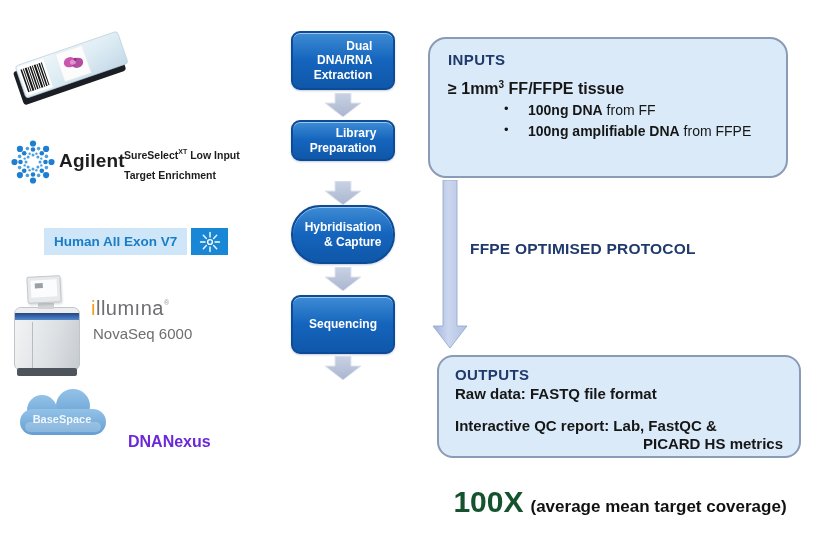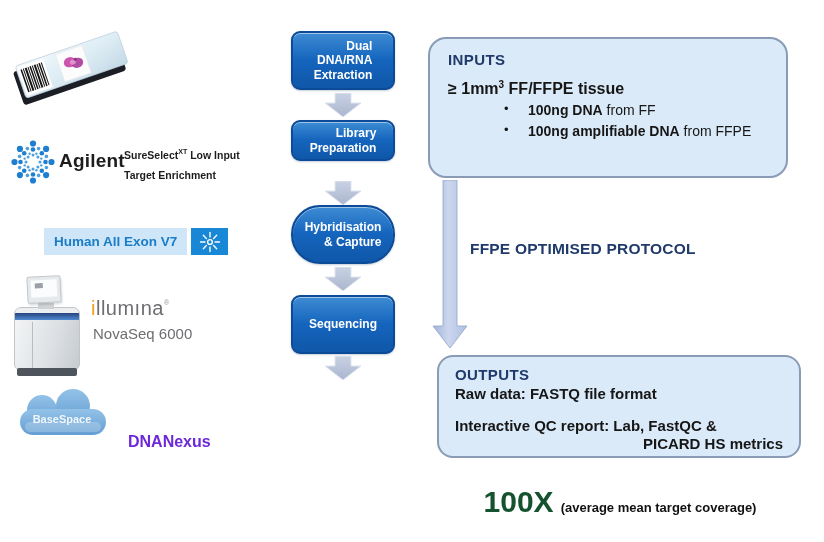--- a/index.html
+++ b/index.html
@@ -44,21 +44,21 @@
   .b-bold{font-weight:bold;}
   .out-title{margin:2px 0 0 2px;}
   .out-raw{margin:2px 0 0 2px; font-weight:bold; font-size:15px;}
   .out-qc1{margin:15px 0 0 2px; font-weight:bold; font-size:15px;}
   .out-qc2{margin:1px 2px 0 0; font-weight:bold; font-size:15px; text-align:right;}
   .protocol-label{position:absolute; left:470px; top:240px; font-weight:bold; font-size:15.5px; letter-spacing:.2px; color:var(--navy,#1F3A6B);}
 
   
   .footer{position:absolute; left:428px; top:485px; width:384px; text-align:center; white-space:nowrap;}
   .cov-big{font-size:30px; font-weight:bold; color:#14532d;}
-  .cov-note{font-size:13px; font-weight:bold; color:#111; margin-left:7px;}
+  .cov-note{font-size:17px; font-weight:bold; color:#111; margin-left:7px;}
 
   
   .slide-svg{position:absolute; left:8px; top:20px;}
   .agilent-star{position:absolute; left:10px; top:139px;}
   .agilent-brand{position:absolute; left:59px; top:150px; font-size:19px; font-weight:bold; color:#1d1d1f; letter-spacing:.2px;}
   .agilent-product{position:absolute; left:124px; top:145px; font-size:10.5px; font-weight:bold; color:#1d1d1f; line-height:13px;}
   .agilent-product sup{font-size:7px;}
   .agilent-product .l2{margin-top:7px;}
   .exon-widget{position:absolute; left:20px; top:228px; height:27px; display:flex;}
   .exon-label{width:143px; background:var(--exon-bg,#CFE6F8); color:var(--exon-text,#1A7DC8); font-weight:bold; font-size:13.5px; line-height:27px; padding-left:10px;margin-left:24px;}

